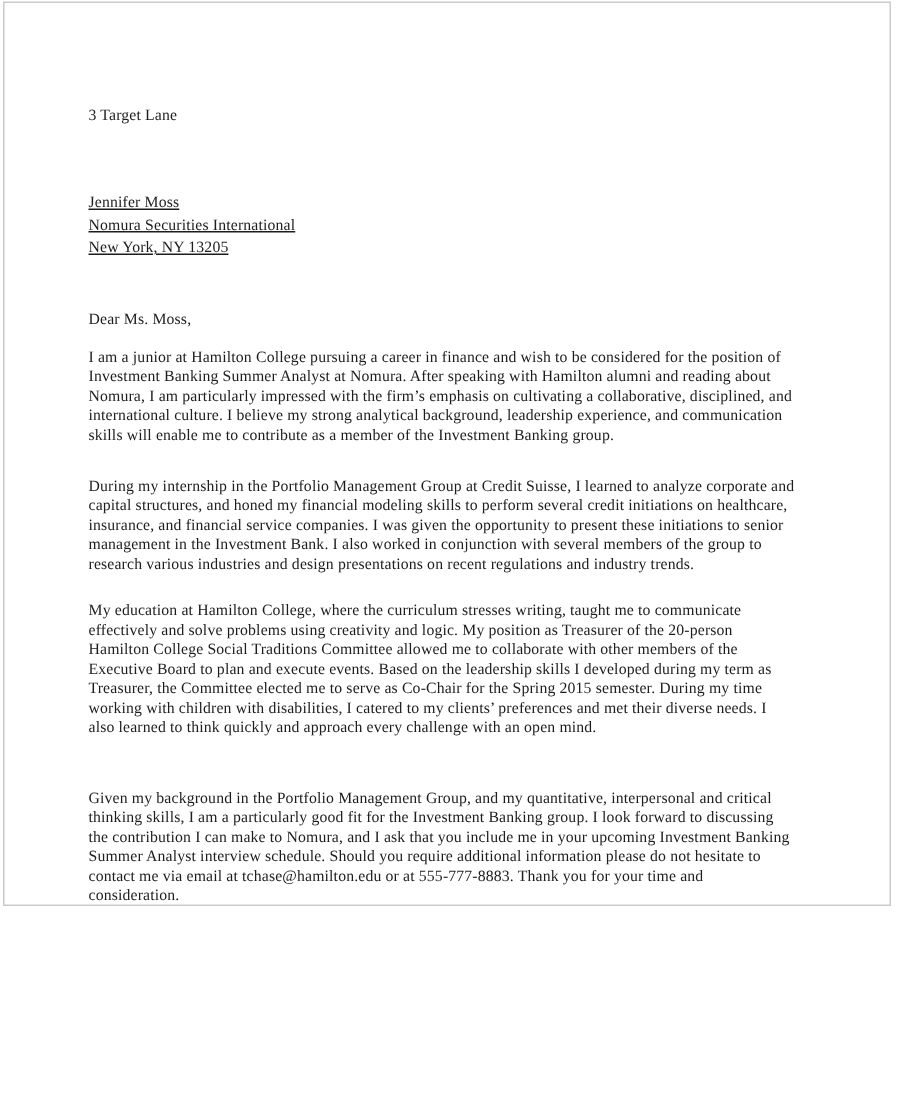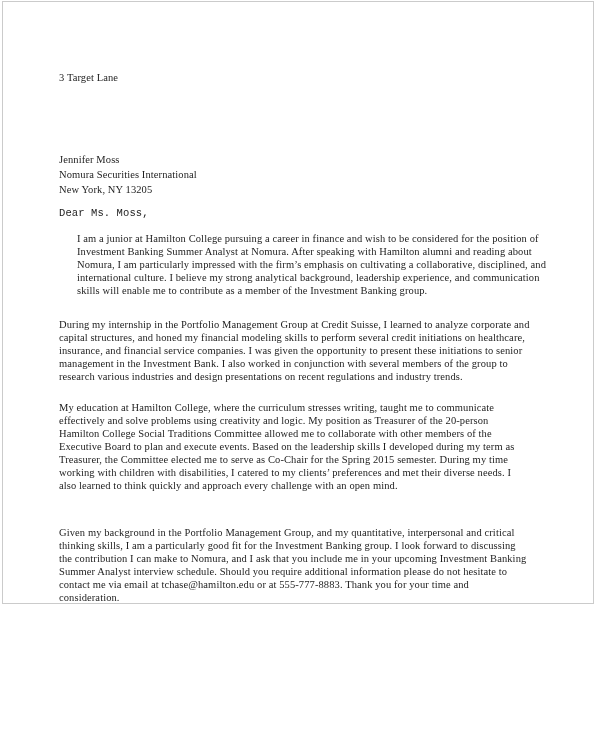--- a/index.html
+++ b/index.html
@@ -37,23 +37,23 @@
     white-space: normal;
   }
   .address-block {
     line-height: 15px;
   }
   .block p, .block div {
     margin: 0;
   }
   .sender    { top: 70px;  }
   .dateline  { top: 110px; }
-  .recipient { top: 152px; }
-  .salute    { top: 207px; font-family: Liberation Mono, monospace; }
-  .para1     { top: 232px; margin-left: 18px; }
+  .recipient { top: 128px; text-decoration: underline; }
+  .salute    { top: 207px; }
+  .para1     { top: 232px; }
   .para2     { top: 318px; }
   .para3     { top: 401px; }
   .para4     { top: 526px; }
   .closing   { top: 621px; line-height: 14px; }
 </style>
 </head>
 <body>
 
 <div class="screen">
   <div class="page-frame"></div>

